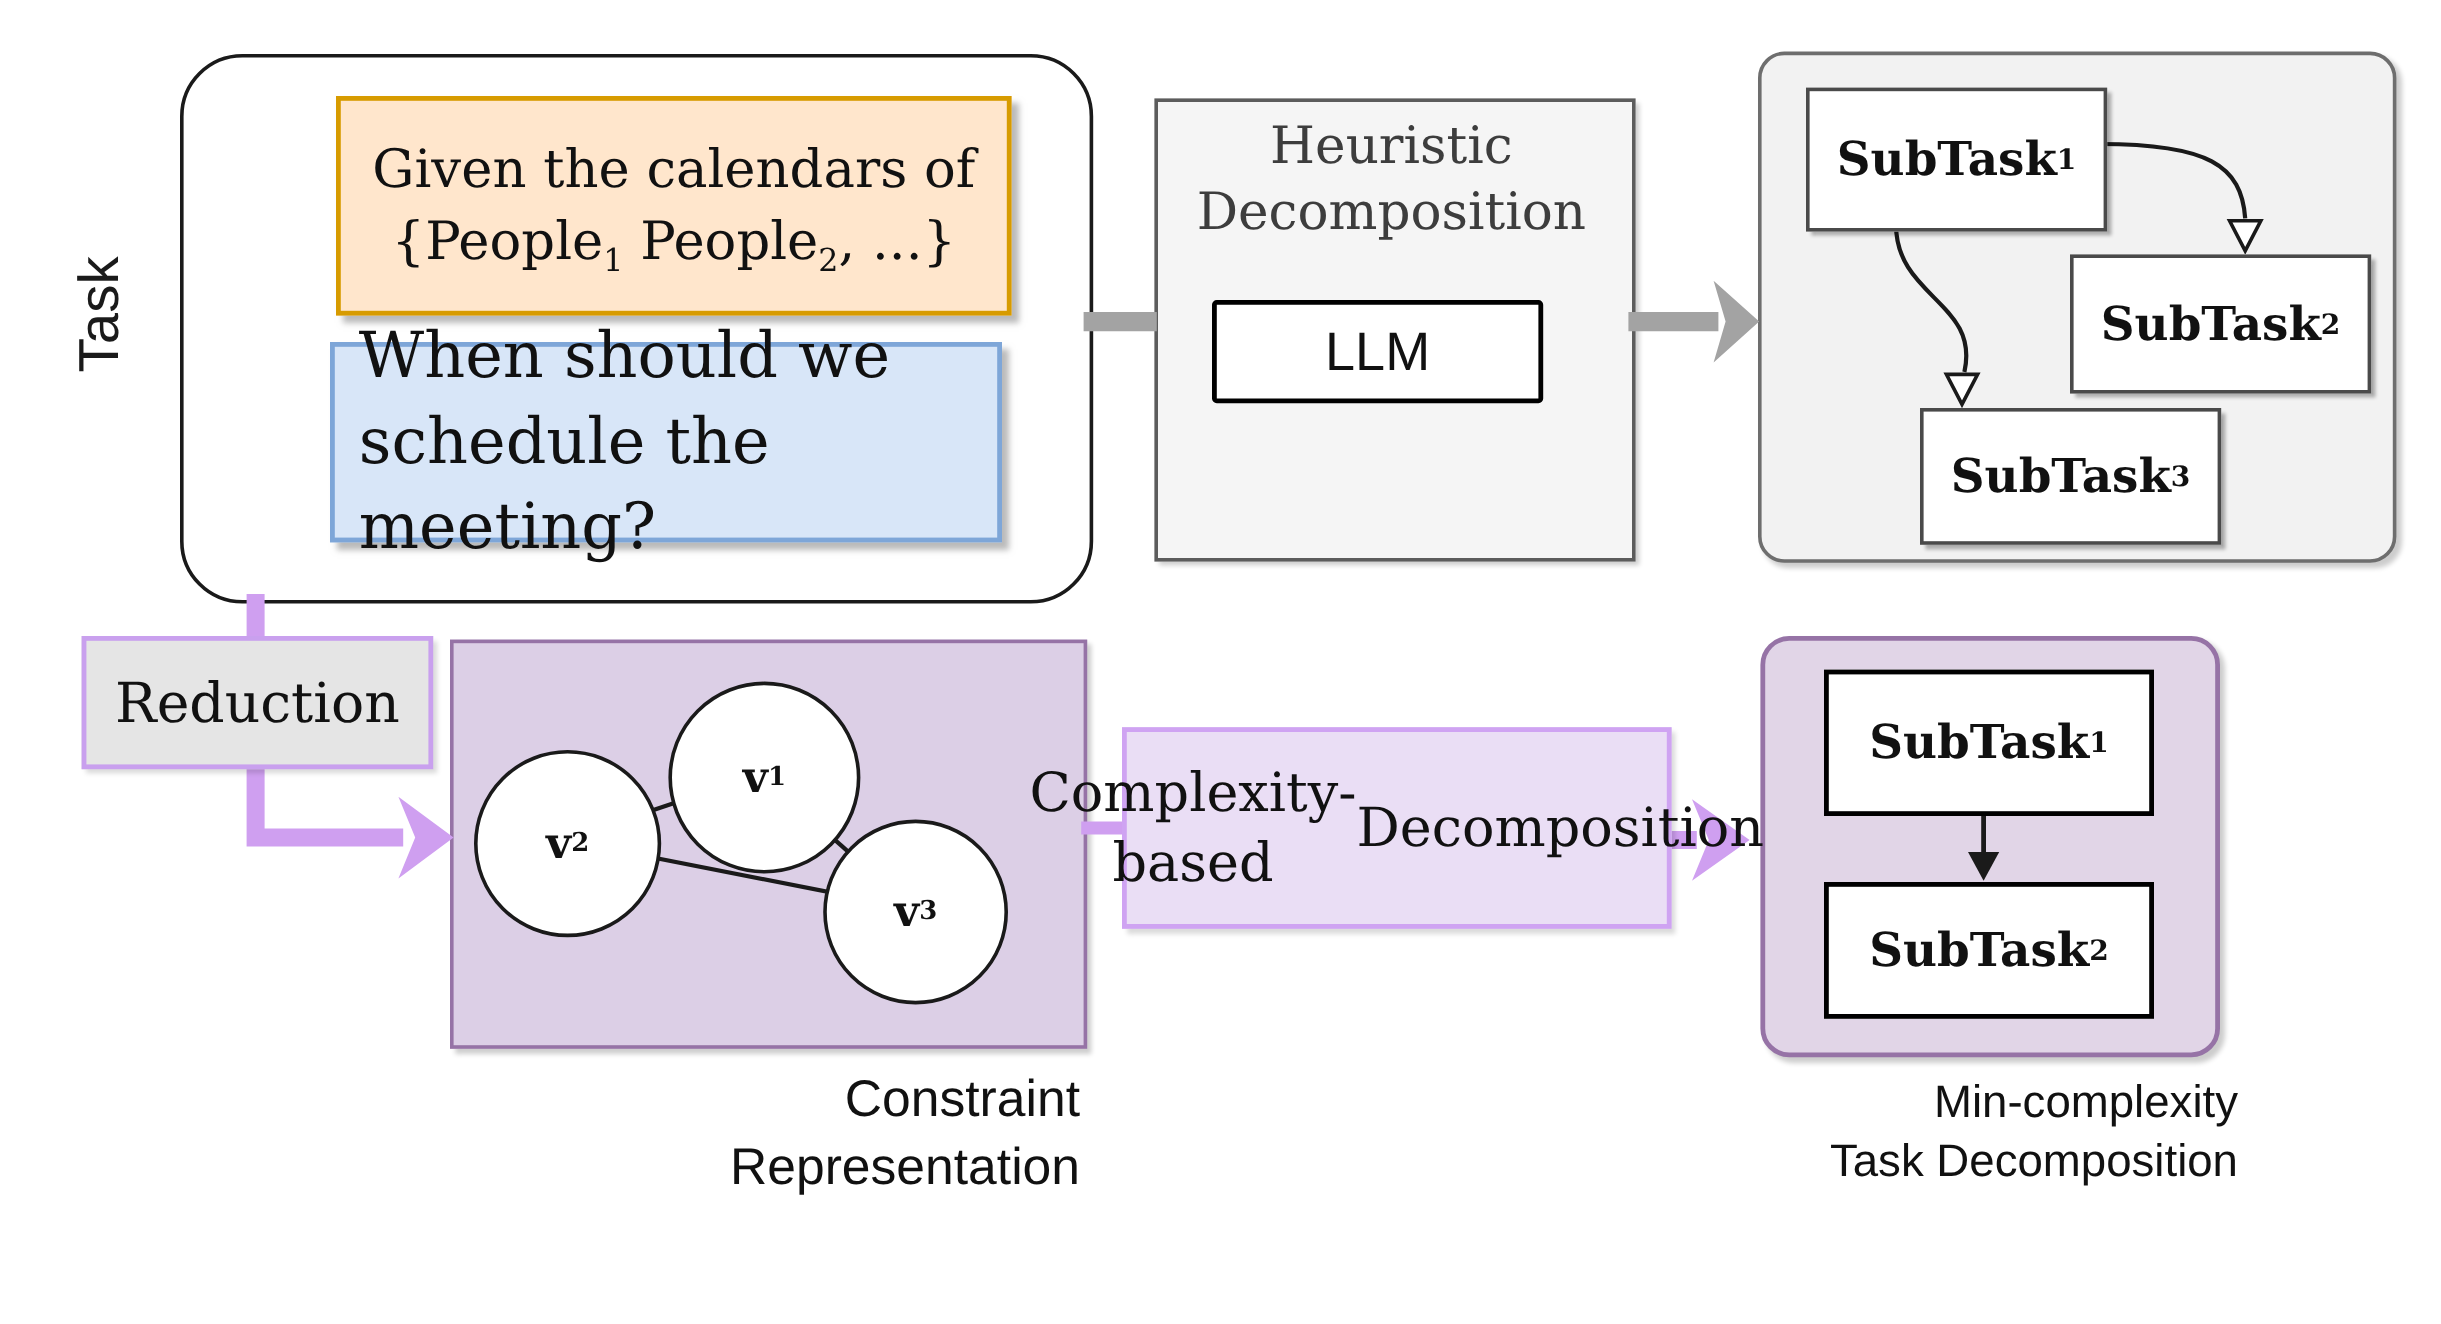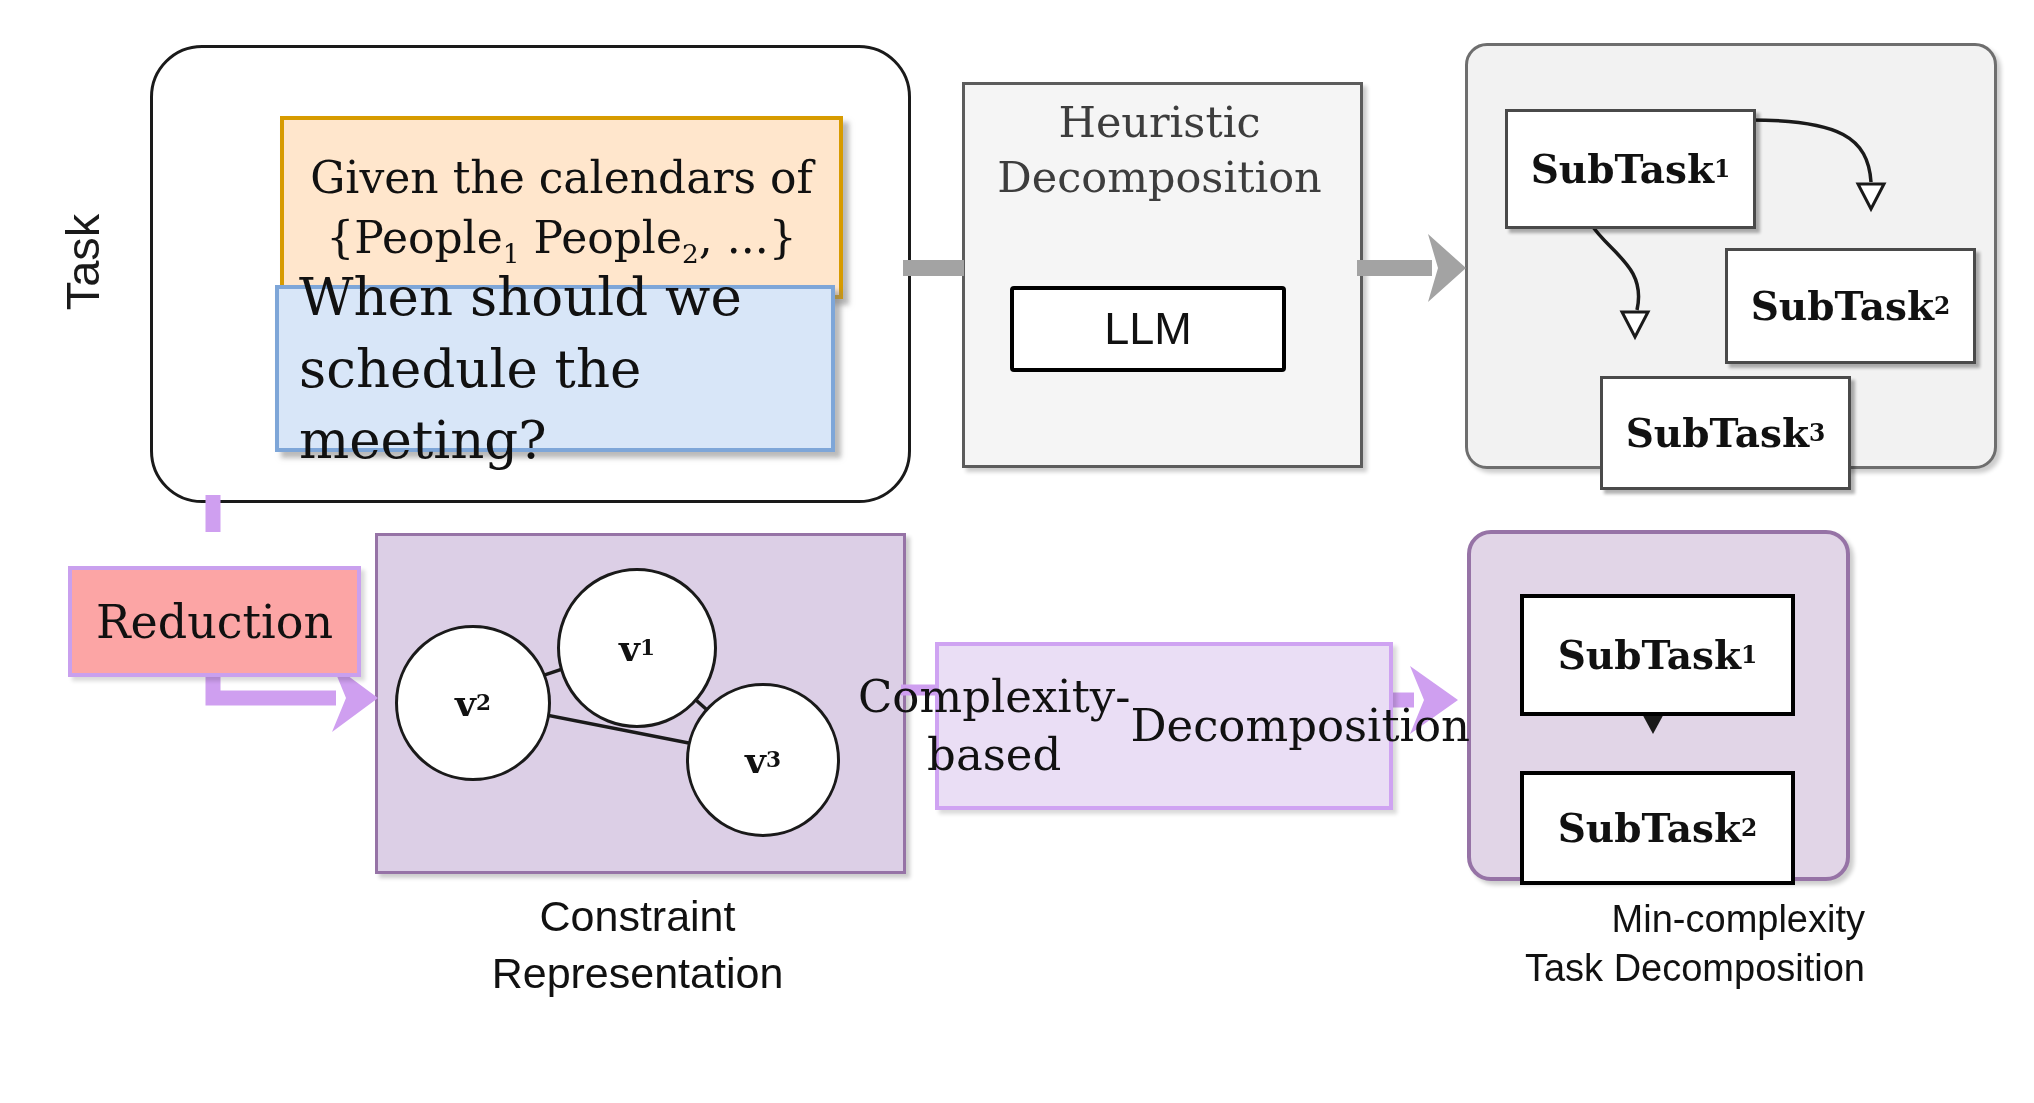--- a/index.html
+++ b/index.html
@@ -1,21 +1,21 @@
 <!DOCTYPE html>
 <html><head>
 <meta charset="utf-8">
 <style>
   html,body{margin:0;padding:0;background:#ffffff;}
   #canvas{position:relative;width:2034px;height:1103px;background:#ffffff;overflow:hidden;
           font-family:"DejaVu Serif",serif;color:#111;}
   .abs{position:absolute;}
   .serif{font-family:"DejaVu Serif",serif;}
   .sans{font-family:"Liberation Sans","DejaVu Sans",sans-serif;}
-  .center{display:flex;align-items:center;justify-content:center;text-align:center;margin-top:36px;}
+  .center{display:flex;align-items:center;justify-content:center;text-align:center;}
 
   
   .task-panel{left:150px;top:45px;width:755px;height:452px;background:#ffffff;
               border:3px solid #1a1a1a;border-radius:52px;}
   .vlabel{position:absolute;transform:translate(-50%,-50%) rotate(-90deg);white-space:nowrap;}
   .task-side{left:82px;top:262px;font-size:47px;color:#1a1a1a;}
   .ctx-lab{left:221px;top:163px;font-size:45px;font-weight:bold;}
   .qry-lab{left:221px;top:367px;font-size:45px;font-weight:bold;}
 
   .context-box{left:280px;top:80px;width:555px;height:175px;background:#ffe6cc;
@@ -39,31 +39,31 @@
   
   .tr-panel{left:1465px;top:43px;width:526px;height:420px;background:#f2f2f2;
             border:3px solid #6e6e6e;border-radius:22px;box-shadow:4px 4px 4px rgba(0,0,0,.2);}
   .stbox{background:#ffffff;border:3px solid #4a4a4a;box-shadow:4px 4px 3px rgba(0,0,0,.3);
          font-size:39px;font-weight:bold;}
   .st1{left:1505px;top:73px;width:245px;height:114px;}
   .st2{left:1725px;top:212px;width:245px;height:110px;}
   .st3{left:1600px;top:340px;width:245px;height:108px;}
 
   
-  .reduction-box{left:68px;top:530px;width:285px;height:103px;background:#fca5a5;
+  .reduction-box{left:68px;top:530px;width:285px;height:103px;background:#e5e5e5;
                  border:4px solid #c9a0ee;box-shadow:4px 4px 4px rgba(0,0,0,.15);font-size:46px;}
   .constraint-panel{left:375px;top:533px;width:525px;height:335px;background:#dccfe6;
                     border:3px solid #9673a6;box-shadow:4px 4px 4px rgba(0,0,0,.2);}
   .vnode{position:absolute;background:#ffffff;border:3px solid #1a1a1a;border-radius:50%;
          display:flex;align-items:center;justify-content:center;
          font-size:36px;font-weight:bold;}
   .v1{left:557px;top:568px;width:154px;height:154px;}
   .v2{left:395px;top:625px;width:150px;height:150px;}
   .v3{left:686px;top:683px;width:148px;height:148px;}
-  .constraint-caption{left:375px;top:888px;width:525px;text-align:center;
+  .constraint-caption{left:375px;top:888px;width:525px;text-align:right;
                       font-size:43px;line-height:1.32;color:#111;}
 
   .complexity-box{left:935px;top:606px;width:450px;height:160px;background:#eadef5;
                   border:4px solid #cfa3f2;box-shadow:4px 4px 4px rgba(0,0,0,.15);
                   font-size:45px;line-height:1.3;flex-direction:row;}
 
   
   .min-panel{left:1467px;top:530px;width:375px;height:343px;background:#e1d5e7;
              border:4px solid #9673a6;border-radius:24px;box-shadow:4px 4px 4px rgba(0,0,0,.2);}
   .mstbox{background:#ffffff;border:4px solid #000;font-size:39px;font-weight:bold;}

